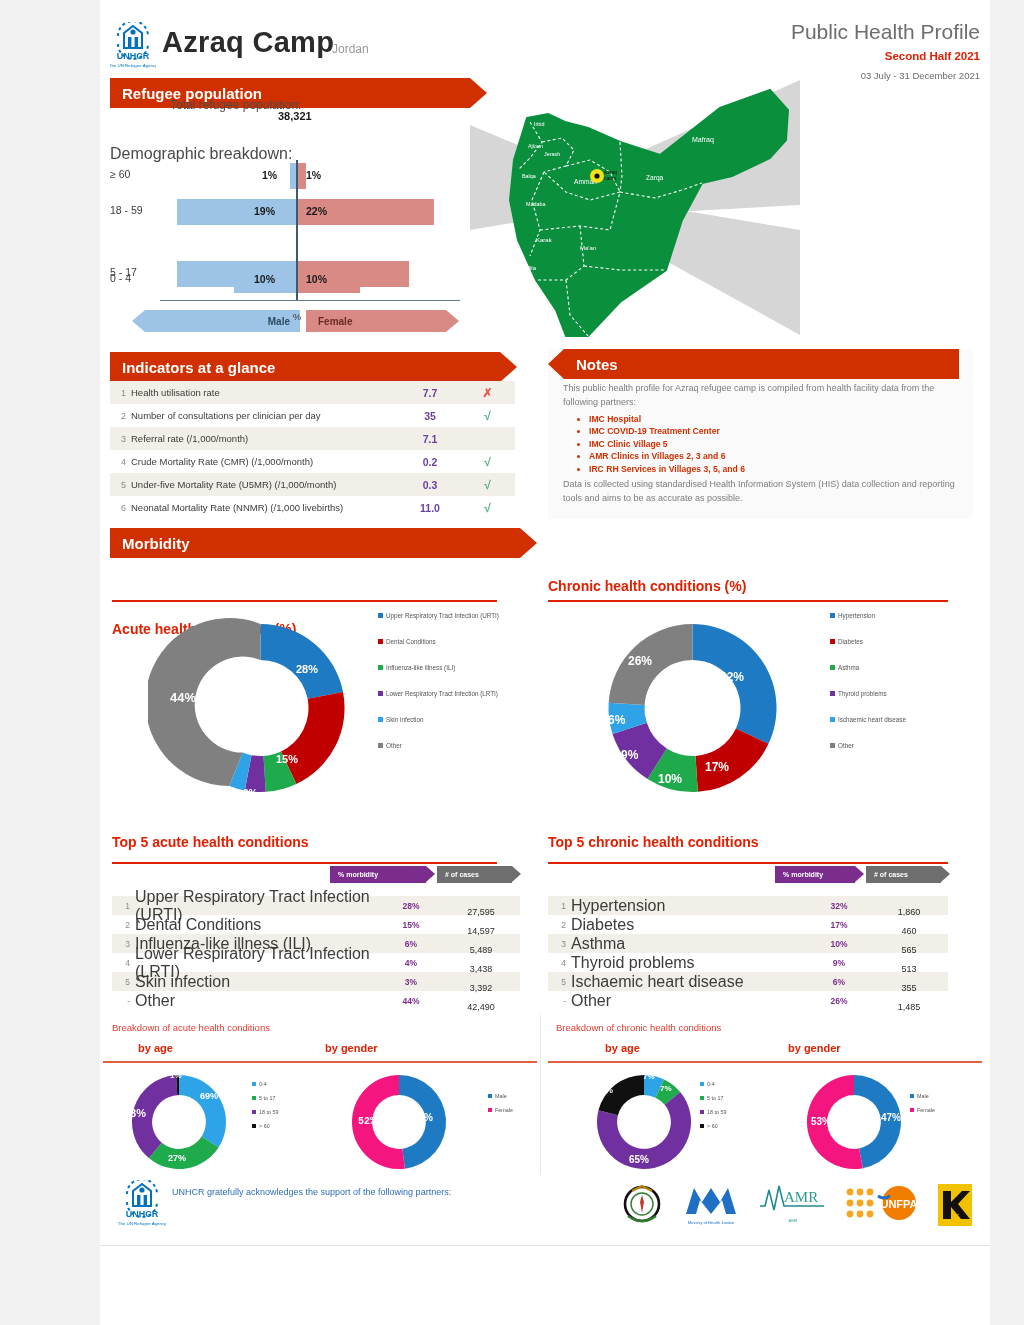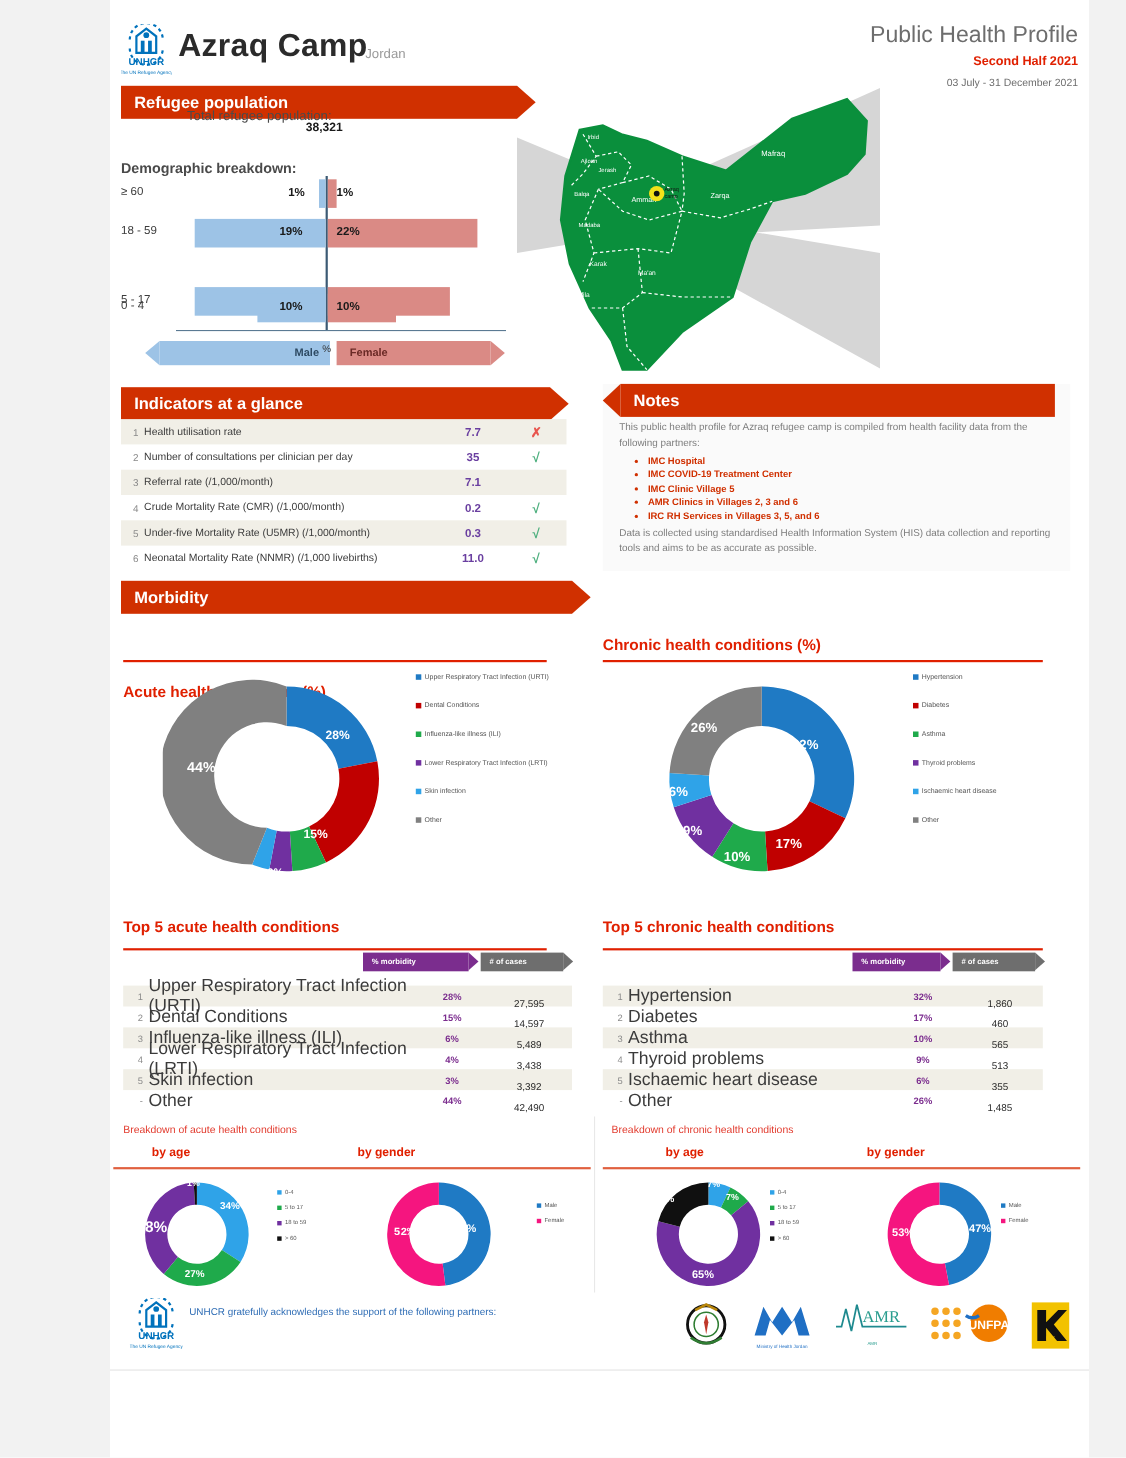--- a/index.html
+++ b/index.html
@@ -19,21 +19,21 @@
   .php-date{position:absolute;right:10px;top:56px;font-size:9.5px;color:#6d6d6d;text-align:right;}
 
   
   .banner{position:absolute;height:30px;background:#d03000;color:#fff;display:flex;align-items:center;font-size:15px;font-weight:bold;padding-left:12px;box-sizing:border-box;}
   .banner.arrow-r::after{content:"";position:absolute;right:-17px;top:0;width:0;height:0;border-top:15px solid transparent;border-bottom:15px solid transparent;border-left:17px solid #d03000;}
   .banner.arrow-l::before{content:"";position:absolute;left:-16px;top:0;width:0;height:0;border-top:15px solid transparent;border-bottom:15px solid transparent;border-right:16px solid #d03000;}
 
   
   .pop-total-label{position:absolute;left:170px;top:98px;font-size:12px;color:#4a4a4a;}
   .pop-total-value{position:absolute;left:278px;top:110px;font-size:11px;font-weight:bold;color:#1a1a1a;}
-  .demo-label{position:absolute;left:110px;top:145px;font-size:13px;color:#4a4a4a;font-weight:bold;}
+  .demo-label{position:absolute;left:110px;top:145px;font-size:16px;color:#4a4a4a;}
 
   .pyramid{position:absolute;left:110px;top:160px;width:350px;height:170px;}
   .pyr-row{position:absolute;left:0;width:350px;height:32px;}
   .pyr-agelabel{position:absolute;left:0;top:8px;font-size:10.5px;color:#3b3b3b;}
   .pyr-mid{position:absolute;left:186px;top:0;width:1.6px;height:140px;background:#3c5a74;}
   .bar-m{position:absolute;background:#9dc3e6;height:26px;top:3px;}
   .bar-f{position:absolute;background:#da8a85;height:26px;top:3px;}
   .pct-m{position:absolute;top:9px;font-size:10.5px;font-weight:bold;color:#1a1a1a;}
   .pct-f{position:absolute;top:9px;font-size:10.5px;font-weight:bold;color:#1a1a1a;}
   .axis-line{position:absolute;left:50px;top:140px;width:300px;height:1px;background:#5b7a93;}
@@ -499,23 +499,23 @@
 
         <path d="M0,-42 A42,42 0 0,1 35.45,22.5 L20.26,12.86 A24,24 0 0,0 0,-24 Z" fill="#2fa3e8"></path>
 
         <path d="M35.45,22.5 A42,42 0 0,1 -26.9,32.25 L-15.37,18.43 A24,24 0 0,0 20.26,12.86 Z" fill="#1faa4b"></path>
 
         <path d="M-26.9,32.25 A42,42 0 0,1 -2.64,-41.92 L-1.51,-23.95 A24,24 0 0,0 -15.37,18.43 Z" fill="#7030a0"></path>
 
         <path d="M-2.64,-41.92 A42,42 0 0,1 0,-42 L0,-24 A24,24 0 0,0 -1.51,-23.95 Z" fill="#101010"></path>
       </g>
     </svg>
-    <span class="slice-lbl" style="left:80px;top:25px;font-size:9px;">34%</span>
+    <span class="slice-lbl" style="left:80px;top:25px;font-size:9px;">69%</span>
     <span class="slice-lbl" style="left:48px;top:87px;font-size:9px;">27%</span>
-    <span class="slice-lbl" style="left:4px;top:41px;font-size:14px;">38%</span>
+    <span class="slice-lbl" style="left:4px;top:41px;font-size:11px;">38%</span>
     <span class="slice-lbl" style="left:50px;top:5px;font-size:8px;">1%</span>
   </div>
   <div class="mini-legend" style="left:252px;top:1081px;">
     <div class="ml-item">
         <span class="ml-sw" style="background:#2fa3e8;"></span>
         <span>0-4</span>
       </div>
     <div class="ml-item">
         <span class="ml-sw" style="background:#1faa4b;"></span>
         <span>5 to 17</span>

